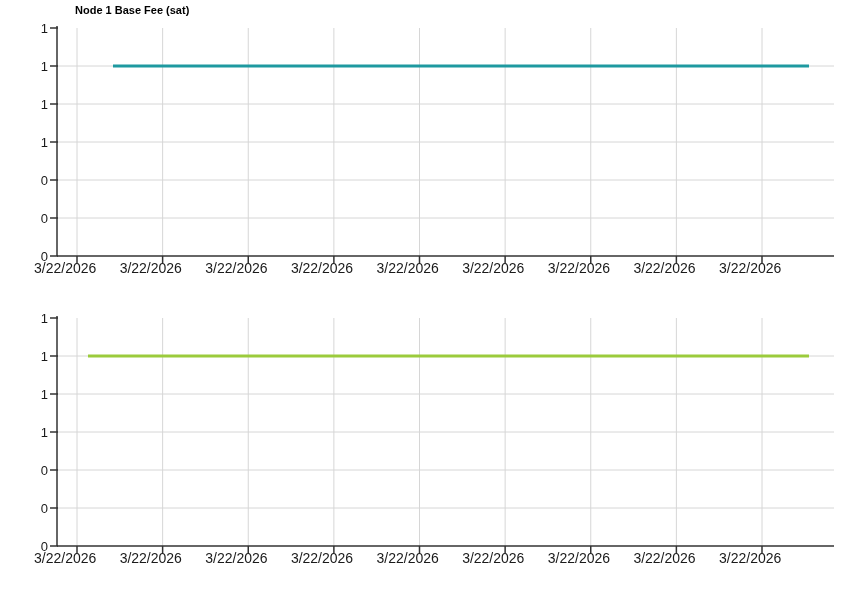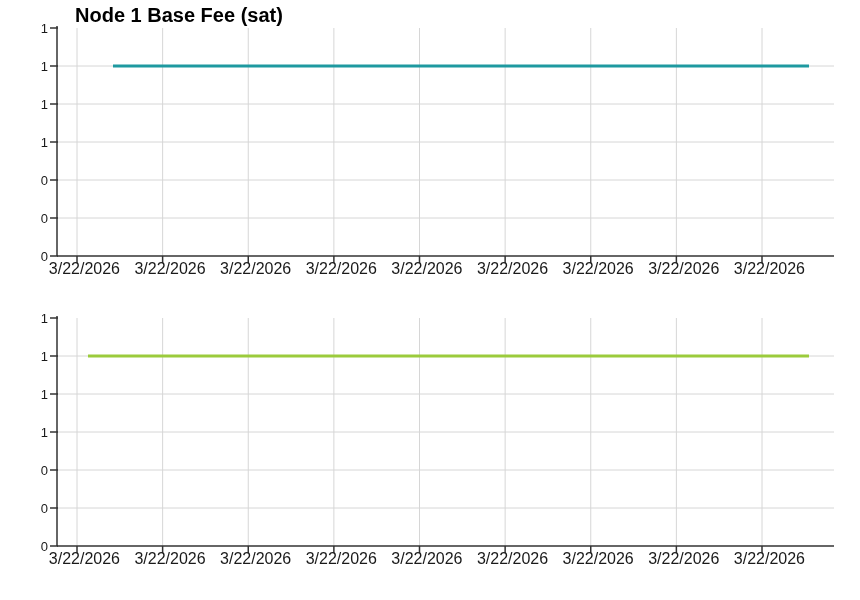--- a/index.html
+++ b/index.html
@@ -18,21 +18,21 @@
   .chart-block {
     position: absolute;
     left: 0;
     width: 860px;
     height: 290px;
   }
   .chart-title {
     position: absolute;
     left: 75px;
     top: 4px;
-    font-size: 20px;
+    font-size: 11px;
     font-weight: bold;
     color: #000000;
     white-space: nowrap;
   }
   .chart-svg {
     position: absolute;
     left: 0;
     top: 0;
     width: 860px;
     height: 290px;
@@ -41,22 +41,22 @@
     position: absolute;
     width: 40px;
     text-align: right;
     font-size: 13px;
     color: #1a1a1a;
     line-height: 13px;
   }
   .x-tick-label {
     position: absolute;
     width: 86px;
-    text-align: right;
-    font-size: 16px;
+    text-align: left;
+    font-size: 14px;
     color: #1a1a1a;
     line-height: 15px;
     white-space: nowrap;
   }
 </style>
 </head>
 <body>
 
 <div id="canvas">
 

